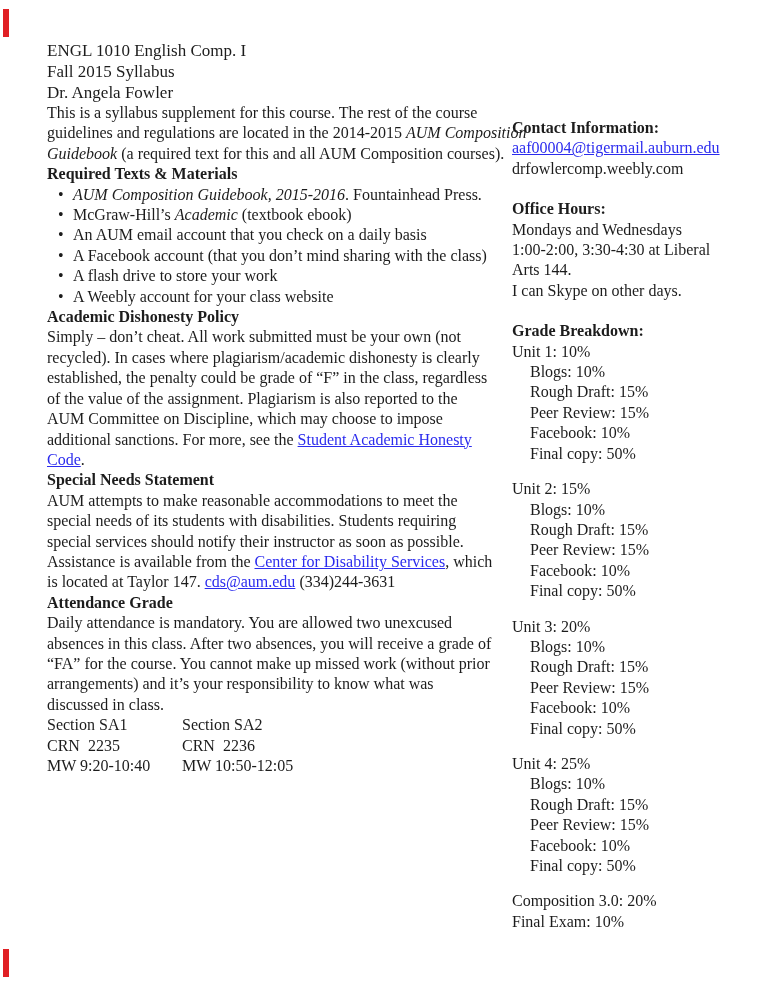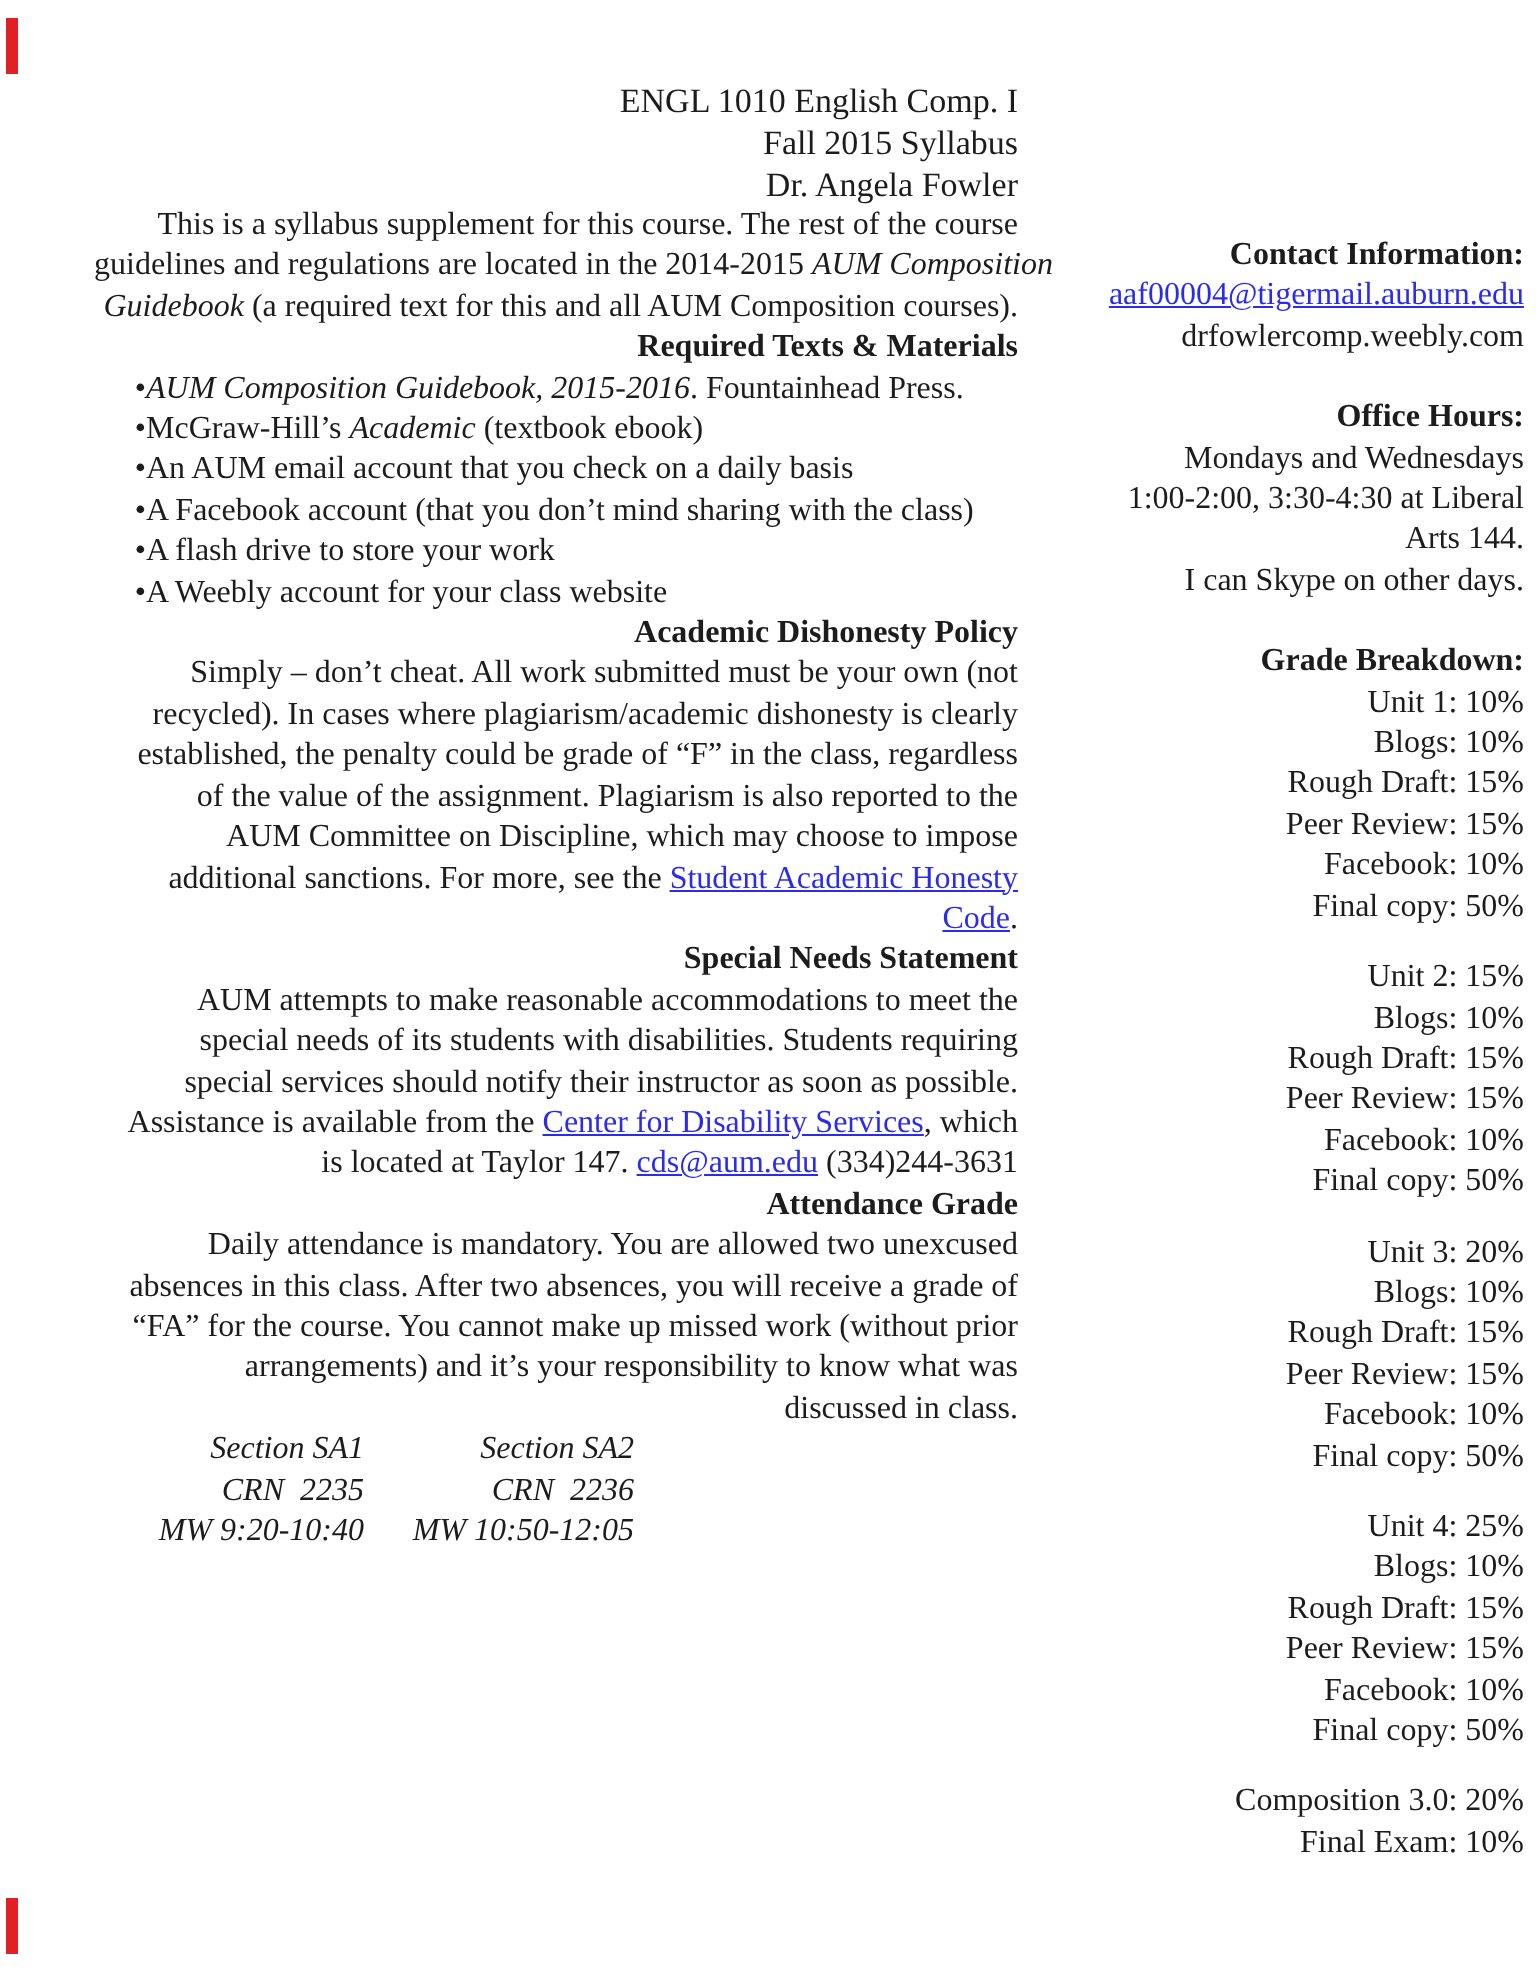--- a/index.html
+++ b/index.html
@@ -1,38 +1,38 @@
 <!DOCTYPE html>
 <html style="--link-blue: #2b2bee; --edge-red: #e02025;"><head>
 <meta charset="utf-8">
 <style>
   html,body{margin:0;padding:0;background:#ffffff;}
   .page{
     position:relative;width:768px;height:994px;background:#ffffff;
     font-family:"Liberation Serif","DejaVu Serif",serif;
-    font-size:16px;color:#1c1c1c;overflow:hidden;text-align:right;
+    font-size:16px;color:#1c1c1c;overflow:hidden;
   }
   .left-col{position:absolute;left:47px;top:40px;width:462px;}
   .right-col{position:absolute;left:512px;top:102px;width:250px;}
   .title-line{font-size:17px;line-height:21px;white-space:pre;}
   .block{}
   .left-col > .block:first-child{margin-top:0;}
   .heading{font-weight:bold;line-height:20.4px;}
   .para{white-space:pre;line-height:20.4px;}
   .line{line-height:20.4px;white-space:pre;}
   .bullet-item{display:flex;line-height:20.4px;white-space:pre;padding-left:11px;}
   .bullet-glyph{width:15px;flex:none;}
   .doc-link{color:var(--link-blue,#2b2bee);text-decoration:underline;cursor:pointer;}
   .it{font-style:italic;}
   .rblock{margin-bottom:20px;margin-top:16px;}
   .runit{margin-top:15px;}
   .runit.first{margin-top:0;}
   .unit-sub{padding-left:18px;}
   .sec-table{display:flex;}
-  .sec-col{width:135px;flex:none;font-style:italic;}
+  .sec-col{width:135px;flex:none;}
   .edge-mark{position:absolute;left:3px;width:6px;height:28px;background:var(--edge-red,#e02025);}
   .edge-top{top:9px;}
   .edge-bottom{top:949px;}
 </style>
 </head>
 <body>
 
 <div class="page">
 
   <div class="edge-mark edge-top"></div>

